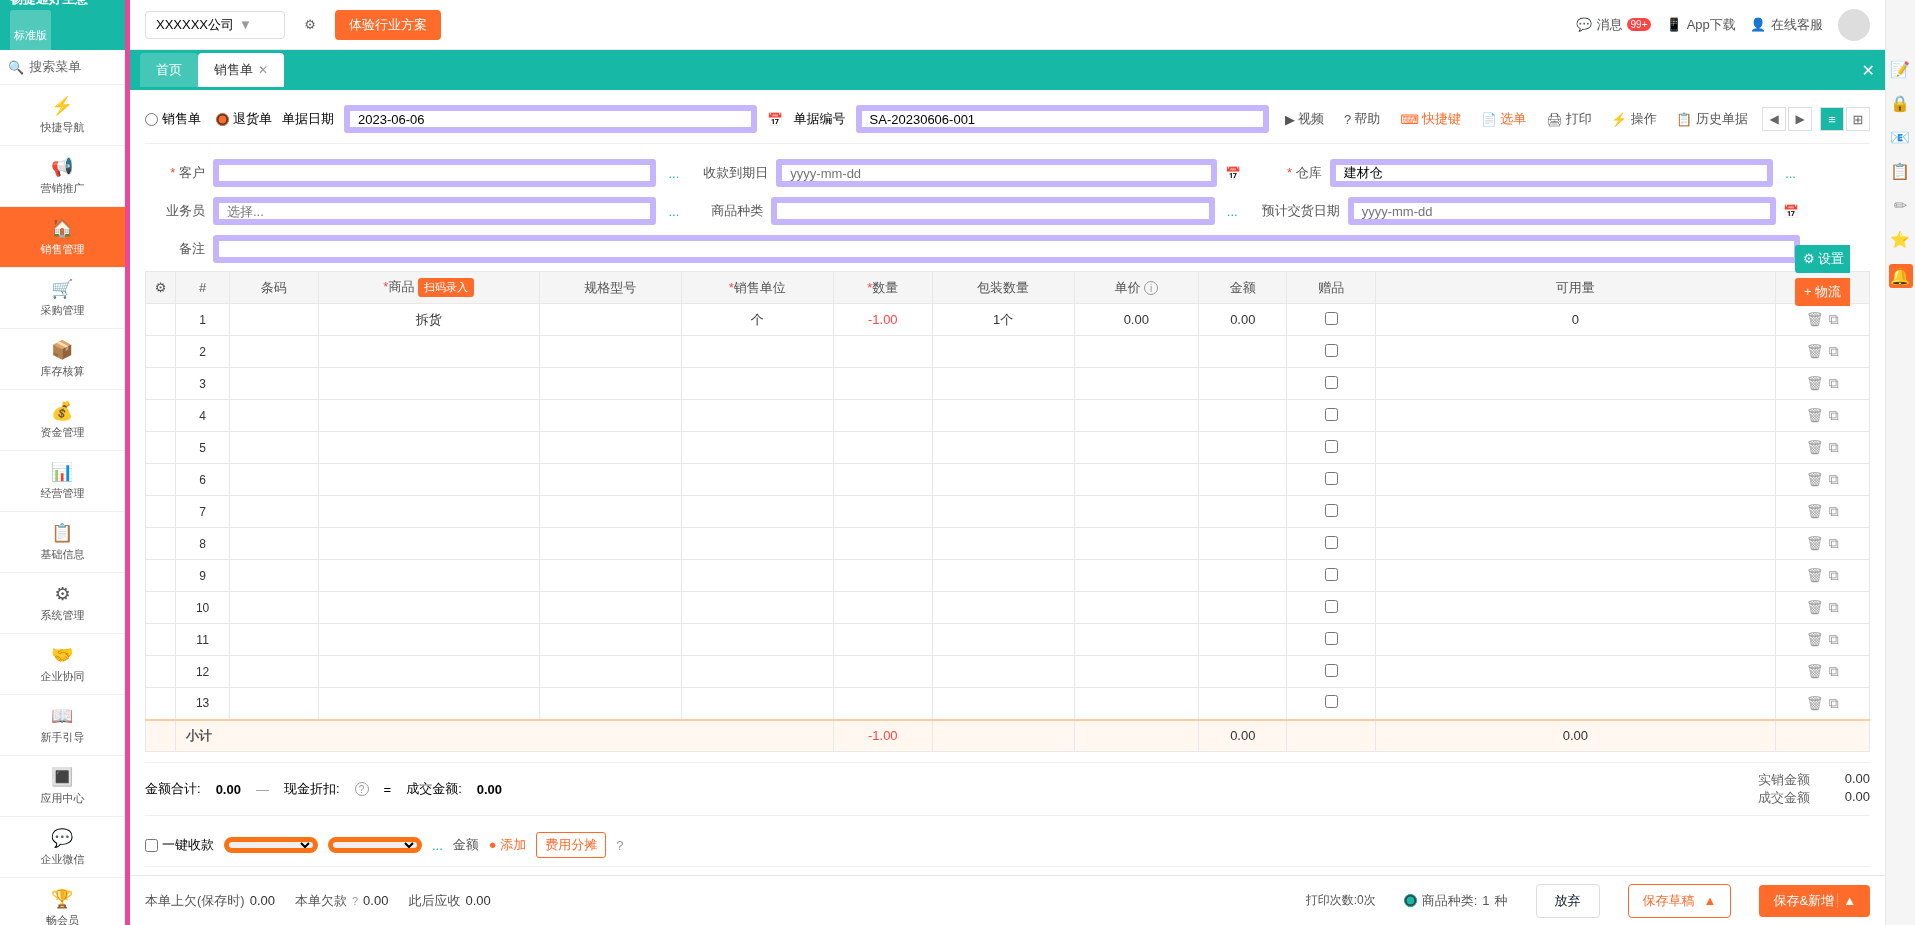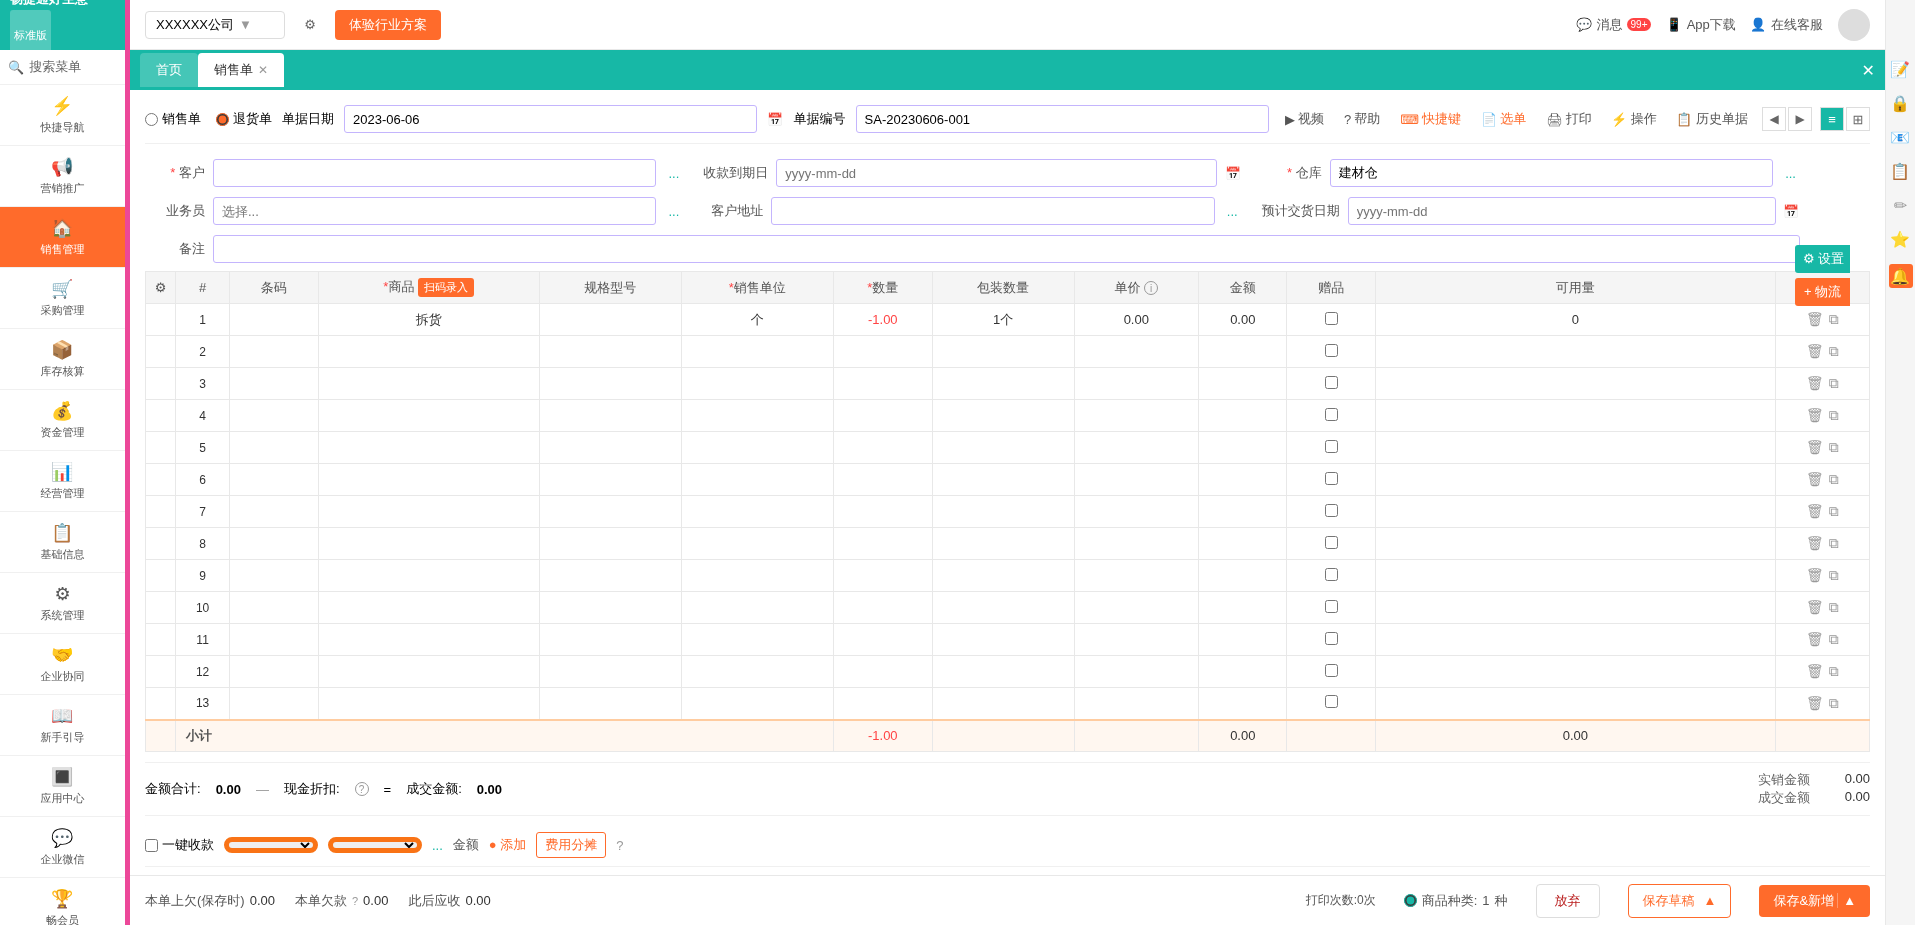--- a/index.html
+++ b/index.html
@@ -48,21 +48,21 @@
     .toolbar-btn { display: flex; align-items: center; gap: 3px; color: #555; cursor: pointer; font-size: 12px; padding: 3px 6px; }
     .toolbar-btn.orange { color: #ff6b2b; }
     .nav-arrows { display: flex; gap: 2px; }
     .nav-arrow { width: 24px; height: 24px; display: flex; align-items: center; justify-content: center; border: 1px solid #ddd; cursor: pointer; font-size: 12px; color: #666; }
     .view-toggle { display: flex; gap: 2px; }
     .view-btn { width: 24px; height: 24px; display: flex; align-items: center; justify-content: center; border: 1px solid #ddd; cursor: pointer; background: #17b8a6; color: #fff; }
     .view-btn.inactive { background: #fff; color: #666; }
     .field-row { display: flex; align-items: center; gap: 8px; }
     .field-label { color: #555; min-width: 60px; text-align: right; white-space: nowrap; }
     .field-label.required::before { content: '* '; color: #ff4444; }
-    .field-input { flex: 1; border: 1px solid #c4b5fd; border-radius: 3px; padding: 4px 8px; height: 28px; outline: none; }
+    .field-input { flex: 1; border: 6px solid #c4b5fd; border-radius: 3px; padding: 4px 8px; height: 28px; outline: none; }
     .field-dots { color: #17b8a6; cursor: pointer; padding: 0 4px; }
     .field-cal { color: #17b8a6; cursor: pointer; }
     .side-btn { background: #17b8a6; color: #fff; border: none; border-radius: 3px 0 0 3px; padding: 5px 8px; cursor: pointer; font-size: 12px; white-space: nowrap; width: 55px; text-align: center; }
     .side-btn.orange { background: #ff6b2b; }
 
     
     .data-table { width: 100%; border-collapse: collapse; margin-bottom: 10px; }
     .data-table th { background: #f5f5f5; border: 1px solid #e8e8e8; padding: 6px 8px; text-align: center; color: #555; white-space: nowrap; font-weight: normal; }
     .data-table td { border: 1px solid #e8e8e8; padding: 4px 6px; text-align: center; color: #333; height: 32px; }
     .data-table td.red { color: #ff4444; }
@@ -92,21 +92,21 @@
 
     
     .bottom-bar { height: 50px; background: #fff; border-top: 1px solid #e8e8e8; display: flex; align-items: center; padding: 0 15px; gap: 20px; }
     .bottom-stat { display: flex; align-items: center; gap: 5px; font-size: 12px; color: #555; }
     .bottom-stat .val { color: #333; }
     .bottom-stat .question { color: #999; font-size: 11px; cursor: pointer; }
     .bottom-right { margin-left: auto; display: flex; align-items: center; gap: 28px; }
     .print-info { font-size: 12px; color: #555; }
     .product-count { display: flex; align-items: center; gap: 5px; font-size: 12px; cursor: pointer; color: #555; }
     .product-count input[type="radio"] { accent-color: #17b8a6; }
-    .btn-discard { border: 1px solid #ddd; background: #fff; border-radius: 4px; padding: 7px 18px; cursor: pointer; color: #b91c1c; }
+    .btn-discard { border: 1px solid #ddd; background: #fff; border-radius: 4px; padding: 7px 18px; cursor: pointer; color: #0f172a; }
     .btn-save-draft { border: 1px solid #ff6b2b; background: #fff; color: #ff6b2b; border-radius: 4px; padding: 7px 14px; cursor: pointer; display: flex; align-items: center; gap: 3px; }
     .btn-save-new { background: #ff6b2b; color: #fff; border: none; border-radius: 4px; padding: 7px 14px; cursor: pointer; display: flex; align-items: center; gap: 3px; }
     .btn-arrow { border-left: 1px solid rgba(255,255,255,0.3); padding-left: 5px; }
 
     
     .right-panel { width: 30px; background: #f5f5f5; display: flex; flex-direction: column; align-items: center; padding-top: 60px; gap: 15px; border-left: 1px solid #e8e8e8; }
     .right-icon { color: #999; cursor: pointer; font-size: 16px; }
     .right-icon.orange { color: #ff6b2b; background: #ff6b2b; color: #fff; width: 24px; height: 24px; display: flex; align-items: center; justify-content: center; border-radius: 3px; }
 
     
@@ -307,21 +307,21 @@
         <span class="field-dots">...</span>
       </div>
 
       <div class="field-row">
         <span class="field-label">业务员</span>
         <input type="text" class="field-input" style="flex: 1 1 0%;" placeholder="选择...">
         <span class="field-dots">...</span>
       </div>
 
       <div class="field-row">
-        <span class="field-label">客户地址</span>
+        <span class="field-label">商品种类</span>
         <input type="text" class="field-input" style="flex: 1 1 0%;">
         <span class="field-dots">...</span>
       </div>
 
       <div class="field-row">
         <span class="field-label">预计交货日期</span>
         <input type="text" class="field-input" style="flex: 1 1 0%;" placeholder="yyyy-mm-dd">
         <span class="field-cal">📅</span>
       </div>
 

